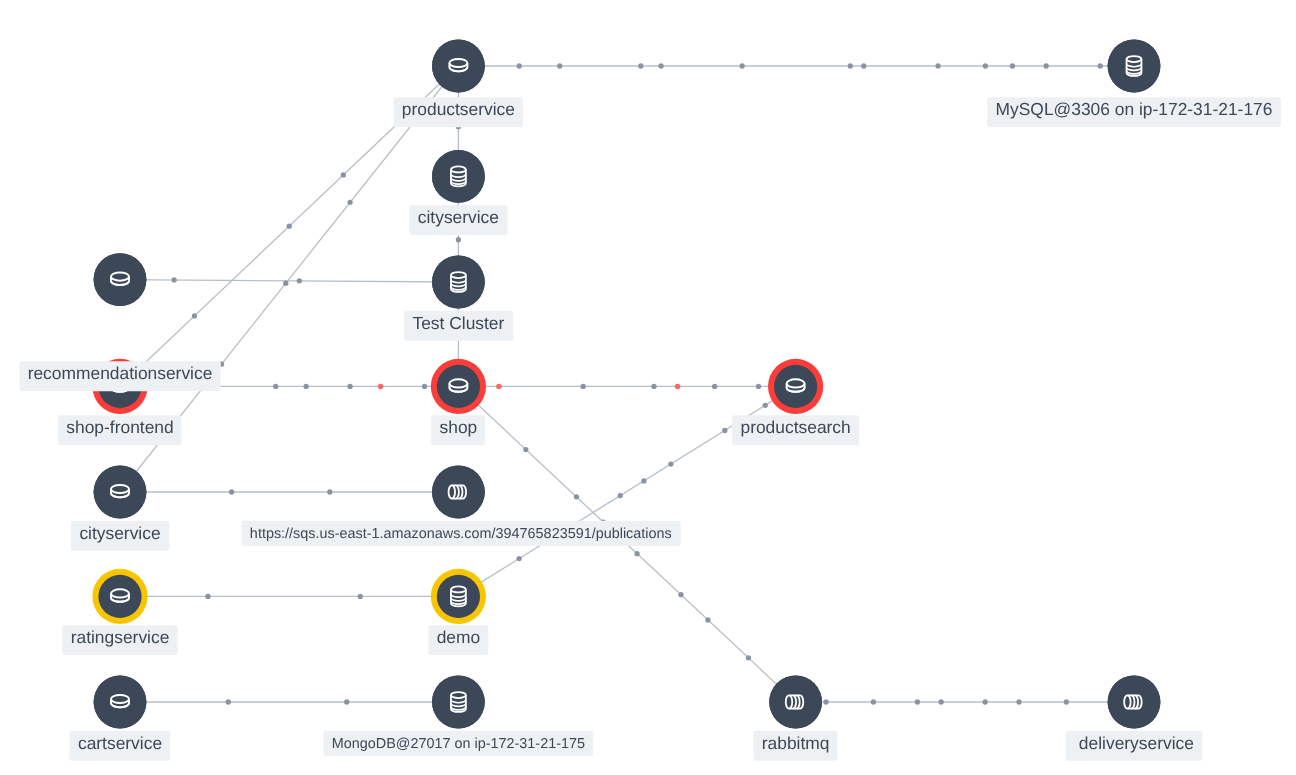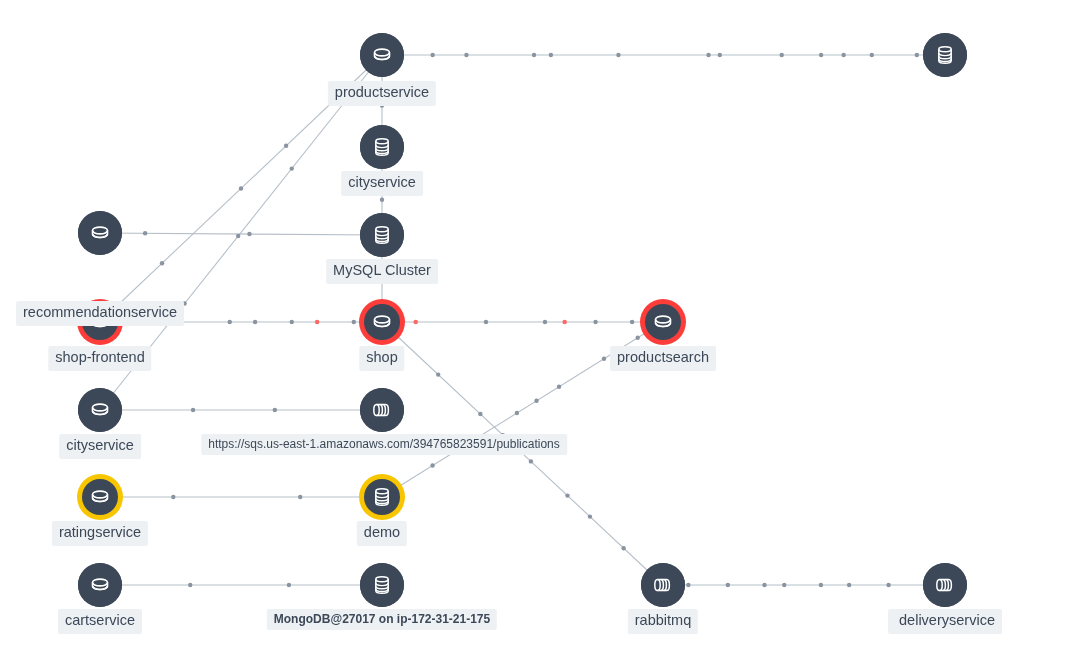--- a/index.html
+++ b/index.html
@@ -214,20 +214,21 @@
         <div class="disc">
           <svg width="24" height="24" viewBox="0 0 24 24" aria-hidden="true">
             <ellipse cx="12" cy="6.2" rx="6.2" ry="2.5" fill="none" stroke="#ffffff" stroke-width="1.5"></ellipse>
             <path d="M5.8 6.2 v11.6 a6.2 2.5 0 0 0 12.4 0 v-11.6" fill="none" stroke="#ffffff" stroke-width="1.5"></path>
             <path d="M5.8 10.1 a6.2 2.5 0 0 0 12.4 0" fill="none" stroke="#ffffff" stroke-width="1.4"></path>
             <path d="M5.8 13.2 a6.2 2.5 0 0 0 12.4 0" fill="none" stroke="#ffffff" stroke-width="1.4"></path>
             <path d="M5.8 16.0 a6.2 2.5 0 0 0 12.4 0" fill="none" stroke="#ffffff" stroke-width="1.4"></path>
           </svg>
         </div>
       </div>
+      <div class="node-label" style="left: 945px; top: 81px;">MySQL@3306 on ip-172-31-21-176</div>
       <div class="node" style="left: 382px; top: 147px;">
         <div class="disc">
           <svg width="24" height="24" viewBox="0 0 24 24" aria-hidden="true">
             <ellipse cx="12" cy="6.2" rx="6.2" ry="2.5" fill="none" stroke="#ffffff" stroke-width="1.5"></ellipse>
             <path d="M5.8 6.2 v11.6 a6.2 2.5 0 0 0 12.4 0 v-11.6" fill="none" stroke="#ffffff" stroke-width="1.5"></path>
             <path d="M5.8 10.1 a6.2 2.5 0 0 0 12.4 0" fill="none" stroke="#ffffff" stroke-width="1.4"></path>
             <path d="M5.8 13.2 a6.2 2.5 0 0 0 12.4 0" fill="none" stroke="#ffffff" stroke-width="1.4"></path>
             <path d="M5.8 16.0 a6.2 2.5 0 0 0 12.4 0" fill="none" stroke="#ffffff" stroke-width="1.4"></path>
           </svg>
         </div>
@@ -247,21 +248,21 @@
         <div class="disc">
           <svg width="24" height="24" viewBox="0 0 24 24" aria-hidden="true">
             <ellipse cx="12" cy="6.2" rx="6.2" ry="2.5" fill="none" stroke="#ffffff" stroke-width="1.5"></ellipse>
             <path d="M5.8 6.2 v11.6 a6.2 2.5 0 0 0 12.4 0 v-11.6" fill="none" stroke="#ffffff" stroke-width="1.5"></path>
             <path d="M5.8 10.1 a6.2 2.5 0 0 0 12.4 0" fill="none" stroke="#ffffff" stroke-width="1.4"></path>
             <path d="M5.8 13.2 a6.2 2.5 0 0 0 12.4 0" fill="none" stroke="#ffffff" stroke-width="1.4"></path>
             <path d="M5.8 16.0 a6.2 2.5 0 0 0 12.4 0" fill="none" stroke="#ffffff" stroke-width="1.4"></path>
           </svg>
         </div>
       </div>
-      <div class="node-label" style="left: 382px; top: 259px;">MySQL Cluster</div>
+      <div class="node-label" style="left: 382px; top: 259px;">Test Cluster</div>
       <div class="node alert-critical" style="left: 100px; top: 322px;">
         <div class="disc">
           <svg width="24" height="24" viewBox="0 0 24 24" aria-hidden="true">
             <ellipse cx="12" cy="9.5" rx="7.5" ry="3.4" fill="none" stroke="#ffffff" stroke-width="1.6"></ellipse>
             <path d="M4.5 9.5 v3.6 a7.5 3.4 0 0 0 15 0 v-3.6" fill="none" stroke="#ffffff" stroke-width="1.6"></path>
             <path d="M4.5 13.1 a7.5 3.4 0 0 0 15 0" fill="none" stroke="#ffffff" stroke-width="1.6"></path>
           </svg>
         </div>
       </div>
       <div class="node-label" style="left: 100px; top: 346px;">shop-frontend</div>
@@ -342,21 +343,21 @@
         <div class="disc">
           <svg width="24" height="24" viewBox="0 0 24 24" aria-hidden="true">
             <ellipse cx="12" cy="6.2" rx="6.2" ry="2.5" fill="none" stroke="#ffffff" stroke-width="1.5"></ellipse>
             <path d="M5.8 6.2 v11.6 a6.2 2.5 0 0 0 12.4 0 v-11.6" fill="none" stroke="#ffffff" stroke-width="1.5"></path>
             <path d="M5.8 10.1 a6.2 2.5 0 0 0 12.4 0" fill="none" stroke="#ffffff" stroke-width="1.4"></path>
             <path d="M5.8 13.2 a6.2 2.5 0 0 0 12.4 0" fill="none" stroke="#ffffff" stroke-width="1.4"></path>
             <path d="M5.8 16.0 a6.2 2.5 0 0 0 12.4 0" fill="none" stroke="#ffffff" stroke-width="1.4"></path>
           </svg>
         </div>
       </div>
-      <div class="node-label wide" style="left: 382px; top: 609px; font-weight: bold;">MongoDB@27017 on ip-172-31-21-175</div>
+      <div class="node-label wide" style="left: 382px; top: 609px;">MongoDB@27017 on ip-172-31-21-175</div>
       <div class="node" style="left: 663px; top: 585px;">
         <div class="disc">
           <svg width="26" height="24" viewBox="0 0 26 24" aria-hidden="true">
             <ellipse cx="7.5" cy="12" rx="2.7" ry="5.6" fill="none" stroke="#ffffff" stroke-width="1.5"></ellipse>
             <path d="M7.5 6.4 h3.2 a2.7 5.6 0 0 1 0 11.2 h-3.2" fill="none" stroke="#ffffff" stroke-width="1.5"></path>
             <path d="M10.7 6.4 h3.0 a2.7 5.6 0 0 1 0 11.2 h-3.0" fill="none" stroke="#ffffff" stroke-width="1.5"></path>
             <path d="M13.7 6.4 h3.0 a2.7 5.6 0 0 1 0 11.2 h-3.0" fill="none" stroke="#ffffff" stroke-width="1.5"></path>
           </svg>
         </div>
       </div>

